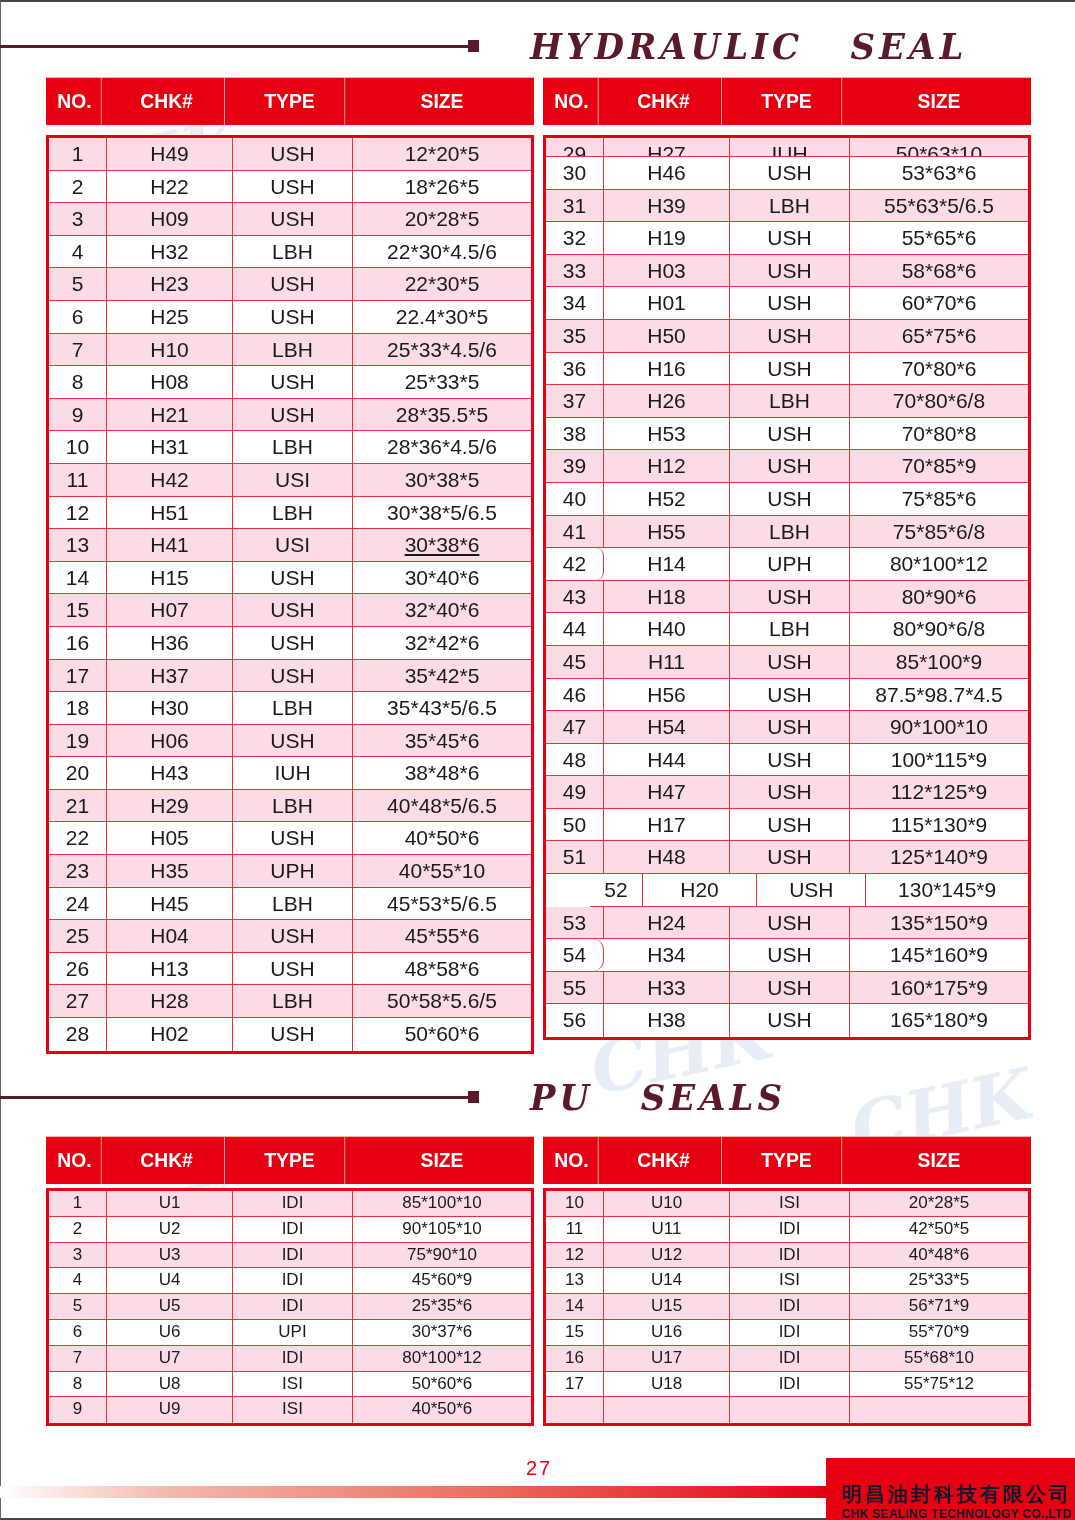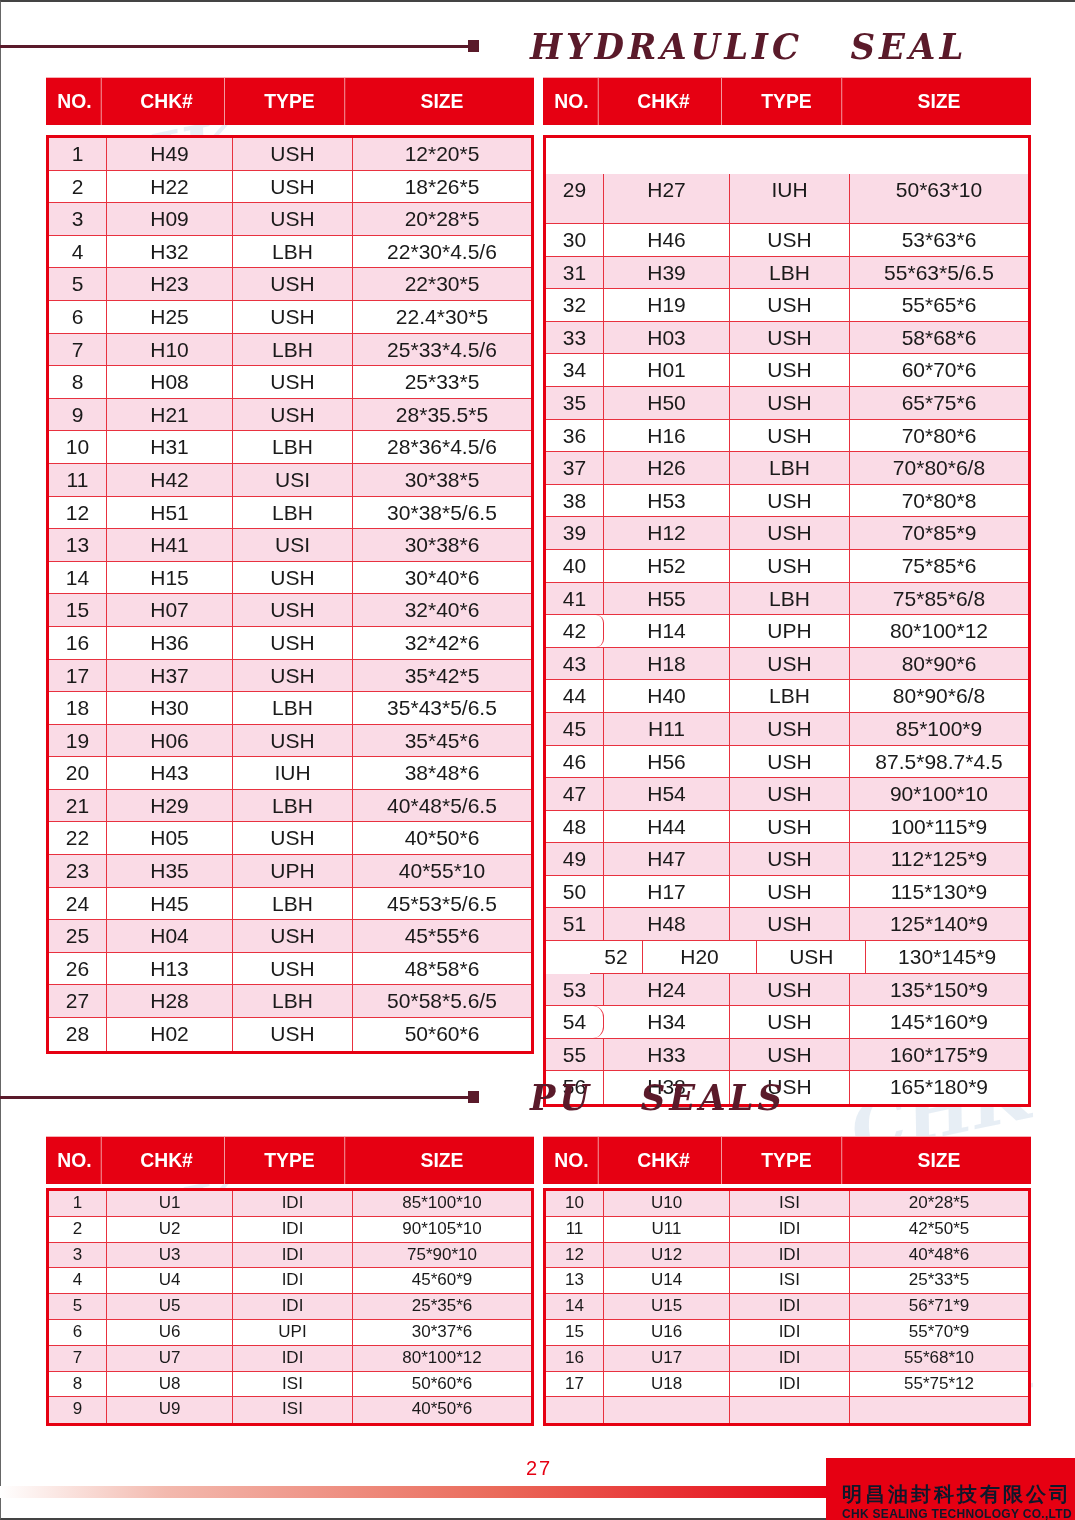--- a/index.html
+++ b/index.html
@@ -142,21 +142,21 @@
       <div class="tr white" style="height: 32.6px;">
         <div class="td" style="width: 58px; line-height: 31.6px;">12</div>
         <div class="td" style="width: 126px; line-height: 31.6px;">H51</div>
         <div class="td" style="width: 120px; line-height: 31.6px;">LBH</div>
         <div class="td" style="width: 178px; line-height: 31.6px;">30*38*5/6.5</div>
       </div>
       <div class="tr pink" style="height: 32.6px;">
         <div class="td" style="width: 58px; line-height: 31.6px;">13</div>
         <div class="td" style="width: 126px; line-height: 31.6px;">H41</div>
         <div class="td" style="width: 120px; line-height: 31.6px;">USI</div>
-        <div class="td" style="width: 178px; line-height: 31.6px;">30*38*6</div>
+        <div class="td" style="width: 178px; line-height: 31.6px; text-decoration: underline;">30*38*6</div>
       </div>
       <div class="tr white" style="height: 32.6px;">
         <div class="td" style="width: 58px; line-height: 31.6px;">14</div>
         <div class="td" style="width: 126px; line-height: 31.6px;">H15</div>
         <div class="td" style="width: 120px; line-height: 31.6px;">USH</div>
         <div class="td" style="width: 178px; line-height: 31.6px;">30*40*6</div>
       </div>
       <div class="tr pink" style="height: 32.6px;">
         <div class="td" style="width: 58px; line-height: 31.6px;">15</div>
         <div class="td" style="width: 126px; line-height: 31.6px;">H07</div>
@@ -245,21 +245,21 @@
 </div>
 
 <div class="table-block" style="left:543px; top:77px; width:488px;">
   <div class="thead" style="width:488px;" id="h-right-head">
       <div class="th" style="width: 58px;">NO.</div>
       <div class="th" style="width: 126px;">CHK#</div>
       <div class="th" style="width: 120px;">TYPE</div>
       <div class="th" style="width: 184px;">SIZE</div>
     </div>
   <div class="tbody" style="top:58px; width:488px;" id="h-right-body">
-      <div class="tr pink" style="height: 50px; margin-top: 36px;">
+      <div class="tr pink" style="height: 19px;">
         <div class="td" style="width: 58px; line-height: 31.6px;">29</div>
         <div class="td" style="width: 126px; line-height: 31.6px;">H27</div>
         <div class="td" style="width: 120px; line-height: 31.6px;">IUH</div>
         <div class="td" style="width: 178px; line-height: 31.6px;">50*63*10</div>
       </div>
       <div class="tr white" style="height: 32.6px;">
         <div class="td" style="width: 58px; line-height: 31.6px;">30</div>
         <div class="td" style="width: 126px; line-height: 31.6px;">H46</div>
         <div class="td" style="width: 120px; line-height: 31.6px;">USH</div>
         <div class="td" style="width: 178px; line-height: 31.6px;">53*63*6</div>

